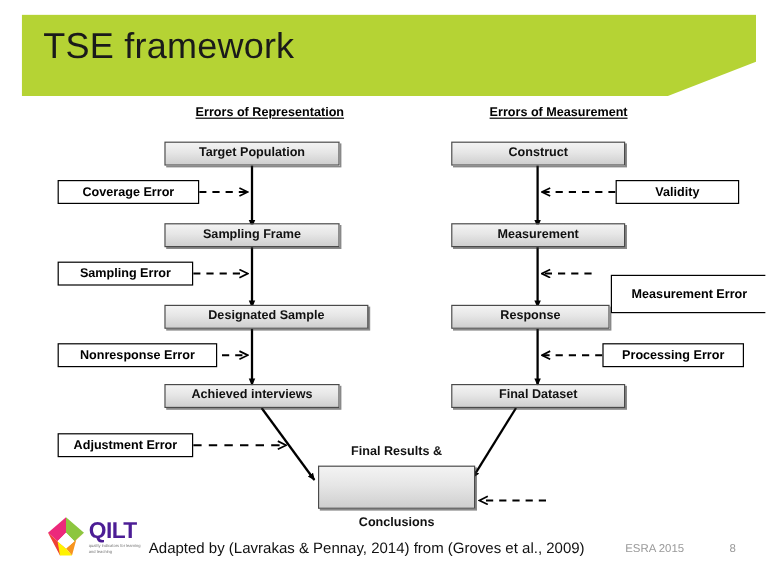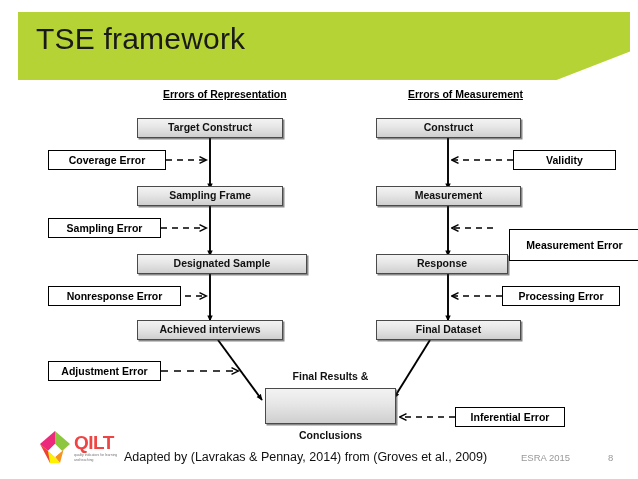--- a/index.html
+++ b/index.html
@@ -119,21 +119,21 @@
     top: 430px;
     width: 80px;
     height: 42px;
   }
   .logo-word {
     position: absolute;
     left: 36px;
     top: 2px;
     font-size: 19px;
     font-weight: bold;
-    color: #ef4444;
+    color: #4c1d95;
     letter-spacing: -0.5px;
   }
   .logo-tag {
     position: absolute;
     left: 36px;
     top: 23px;
     font-size: 3.4px;
     color: #777777;
     line-height: 1.45;
     width: 46px;
@@ -181,21 +181,21 @@
     <line x1="430" y1="340" x2="394" y2="398" stroke="#000000" stroke-width="1.9" marker-end="url(#solidArrow)"></line>
 
     <line x1="513" y1="160" x2="452" y2="160" stroke="#000000" stroke-width="1.7" stroke-dasharray="6,5" marker-end="url(#openArrowL)"></line>
     <line x1="493" y1="228" x2="452" y2="228" stroke="#000000" stroke-width="1.7" stroke-dasharray="6,5" marker-end="url(#openArrowL)"></line>
     <line x1="502" y1="296" x2="452" y2="296" stroke="#000000" stroke-width="1.7" stroke-dasharray="6,5" marker-end="url(#openArrowL)"></line>
 
     <line x1="455" y1="417" x2="400" y2="417" stroke="#000000" stroke-width="1.7" stroke-dasharray="6,5" marker-end="url(#openArrowL)"></line>
   </svg>
 
   <div class="node" style="left:137px; top:118px; width:146px; height:20px;">
-    <span>Target Construct</span>
+    <span>Target Population</span>
   </div>
   <div class="node" style="left:137px; top:186px; width:146px; height:20px;">
     <span>Sampling Frame</span>
   </div>
   <div class="node" style="left:137px; top:254px; width:170px; height:20px;">
     <span>Designated Sample</span>
   </div>
   <div class="node" style="left:137px; top:320px; width:146px; height:20px;">
     <span>Achieved interviews</span>
   </div>
@@ -234,23 +234,20 @@
   </div>
   <div class="errbox" style="left:502px; top:286px; width:118px; height:20px;">
     <span>Processing Error</span>
   </div>
 
   <div class="node" style="left:265px; top:388px; width:131px; height:36px; flex-direction:column;gap:45px;">
     <span>Final Results  &amp;</span>
     <span>Conclusions</span>
   </div>
 
-  <div class="errbox" style="left:455px; top:407px; width:110px; height:20px;">
-    <span>Inferential Error</span>
-  </div>
 
   <div id="qilt-logo">
     <svg width="34" height="36" viewBox="0 0 34 36">
       <polygon points="17,1 32,14 17,27 2,14" fill="none"></polygon>
       <path d="M17,1 L32,14 L24,21 L17,14 Z" fill="#8dc63f"></path>
       <path d="M32,14 L24,21 L17,27 L24,21 Z" fill="#00a79d"></path>
       <path d="M17,27 L32,14 L25.5,20 L22,33 Z" fill="#f7941e"></path>
       <path d="M17,1 L2,14 L10,21 L17,14 Z" fill="#ec297b"></path>
       <path d="M2,14 L10,21 L17,27 L12,33 Z" fill="#ef4136"></path>
       <path d="M10,21 L17,27 L22,33 L12,33 Z" fill="#fff200"></path>

